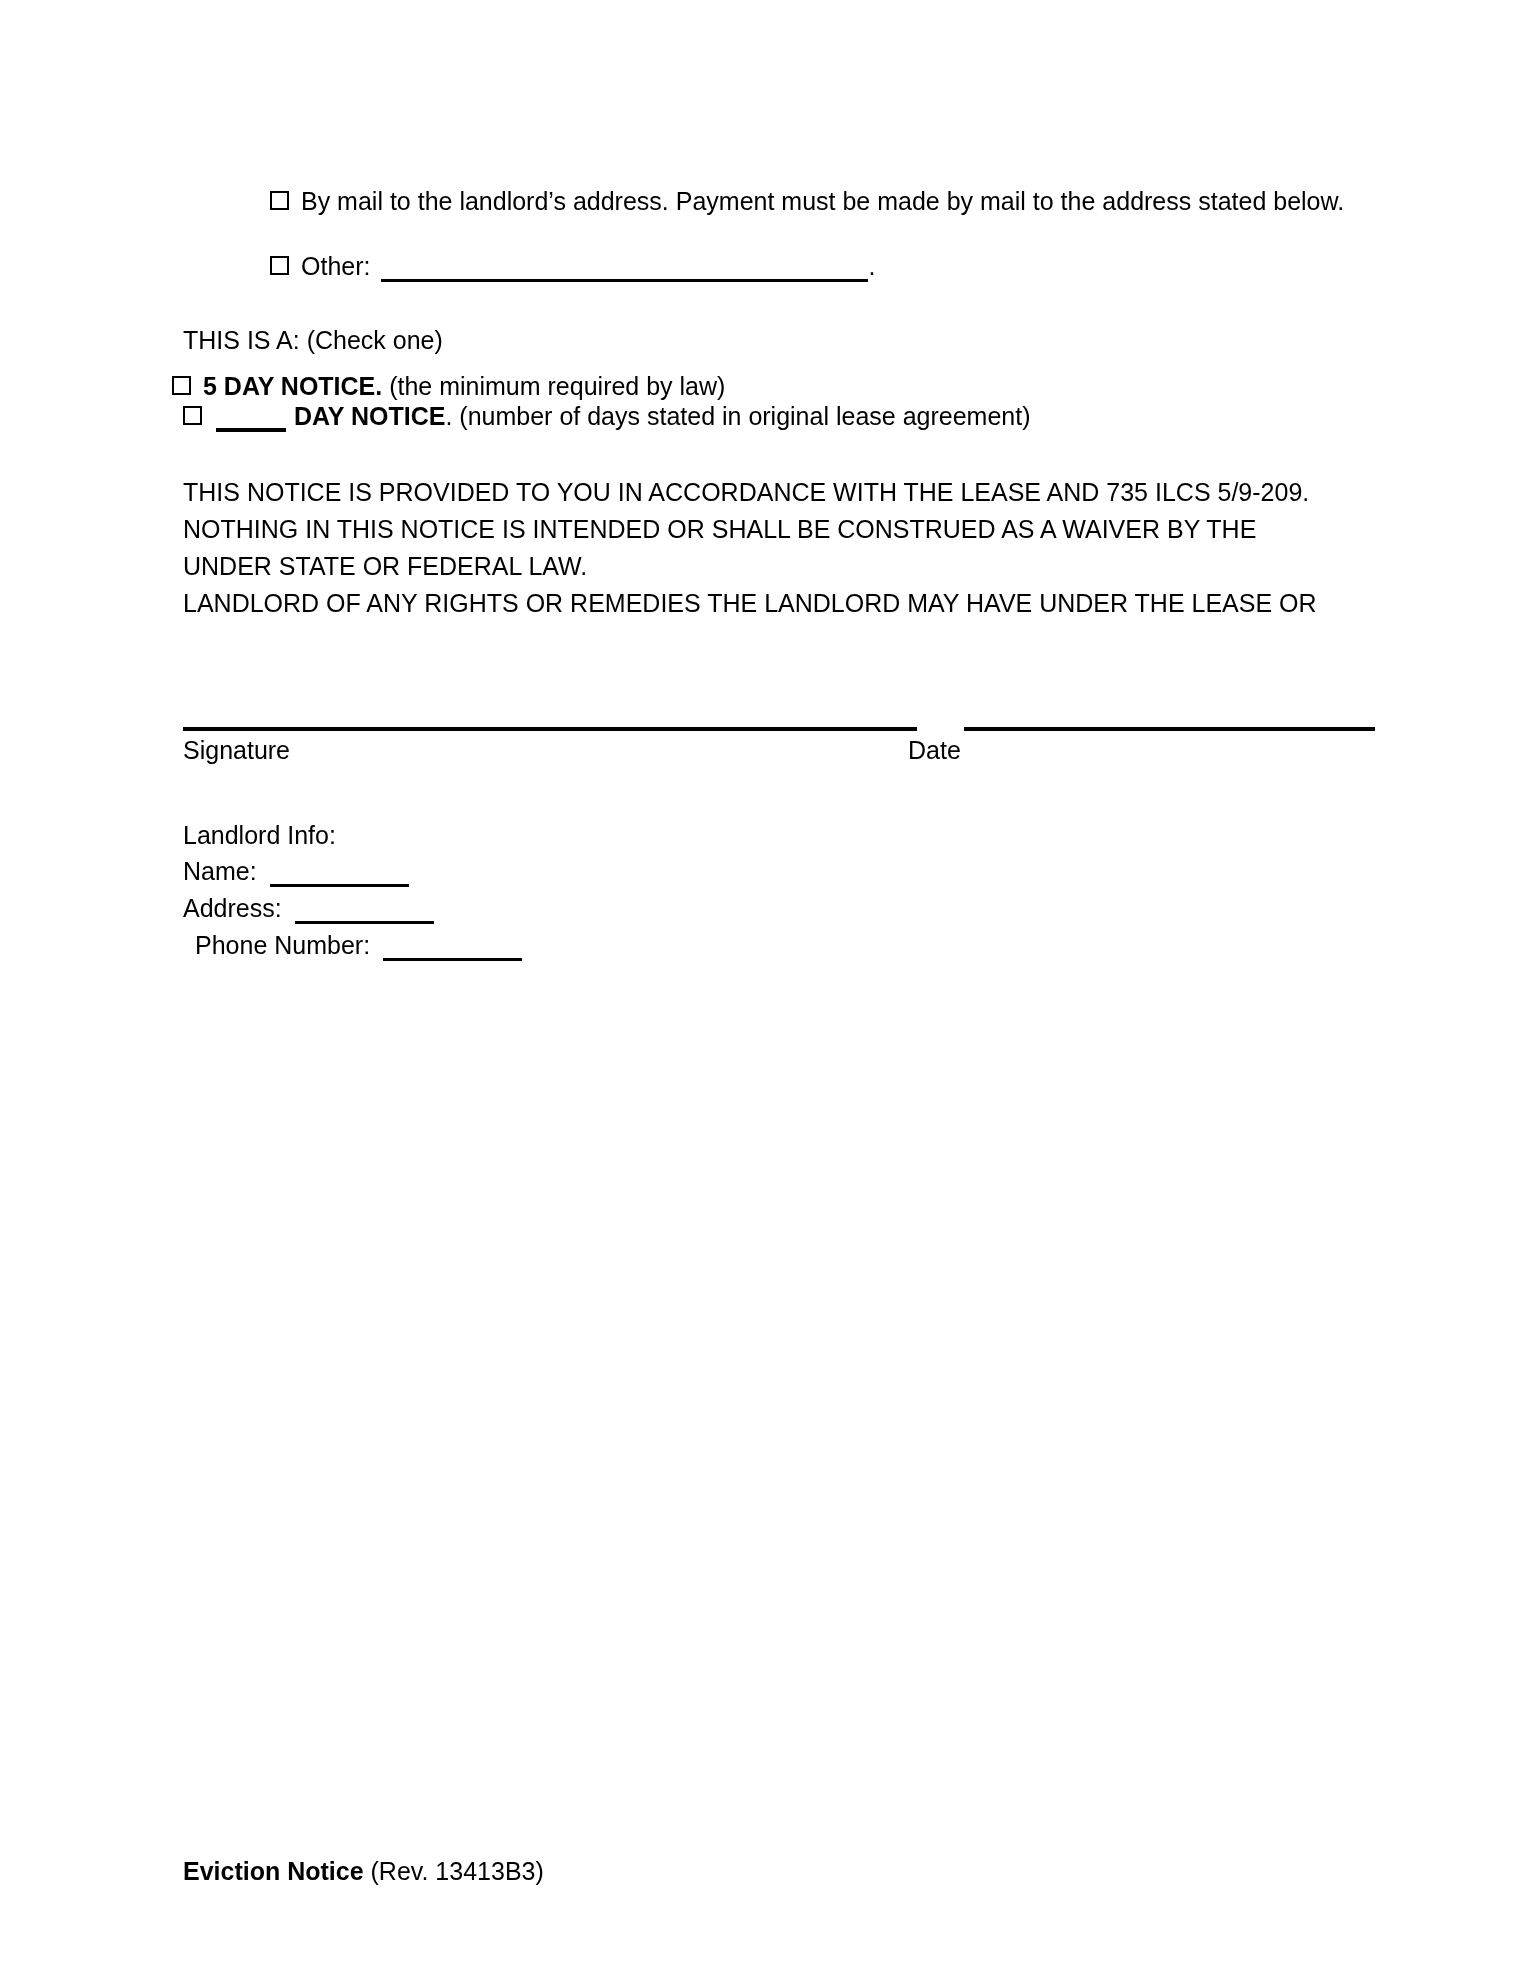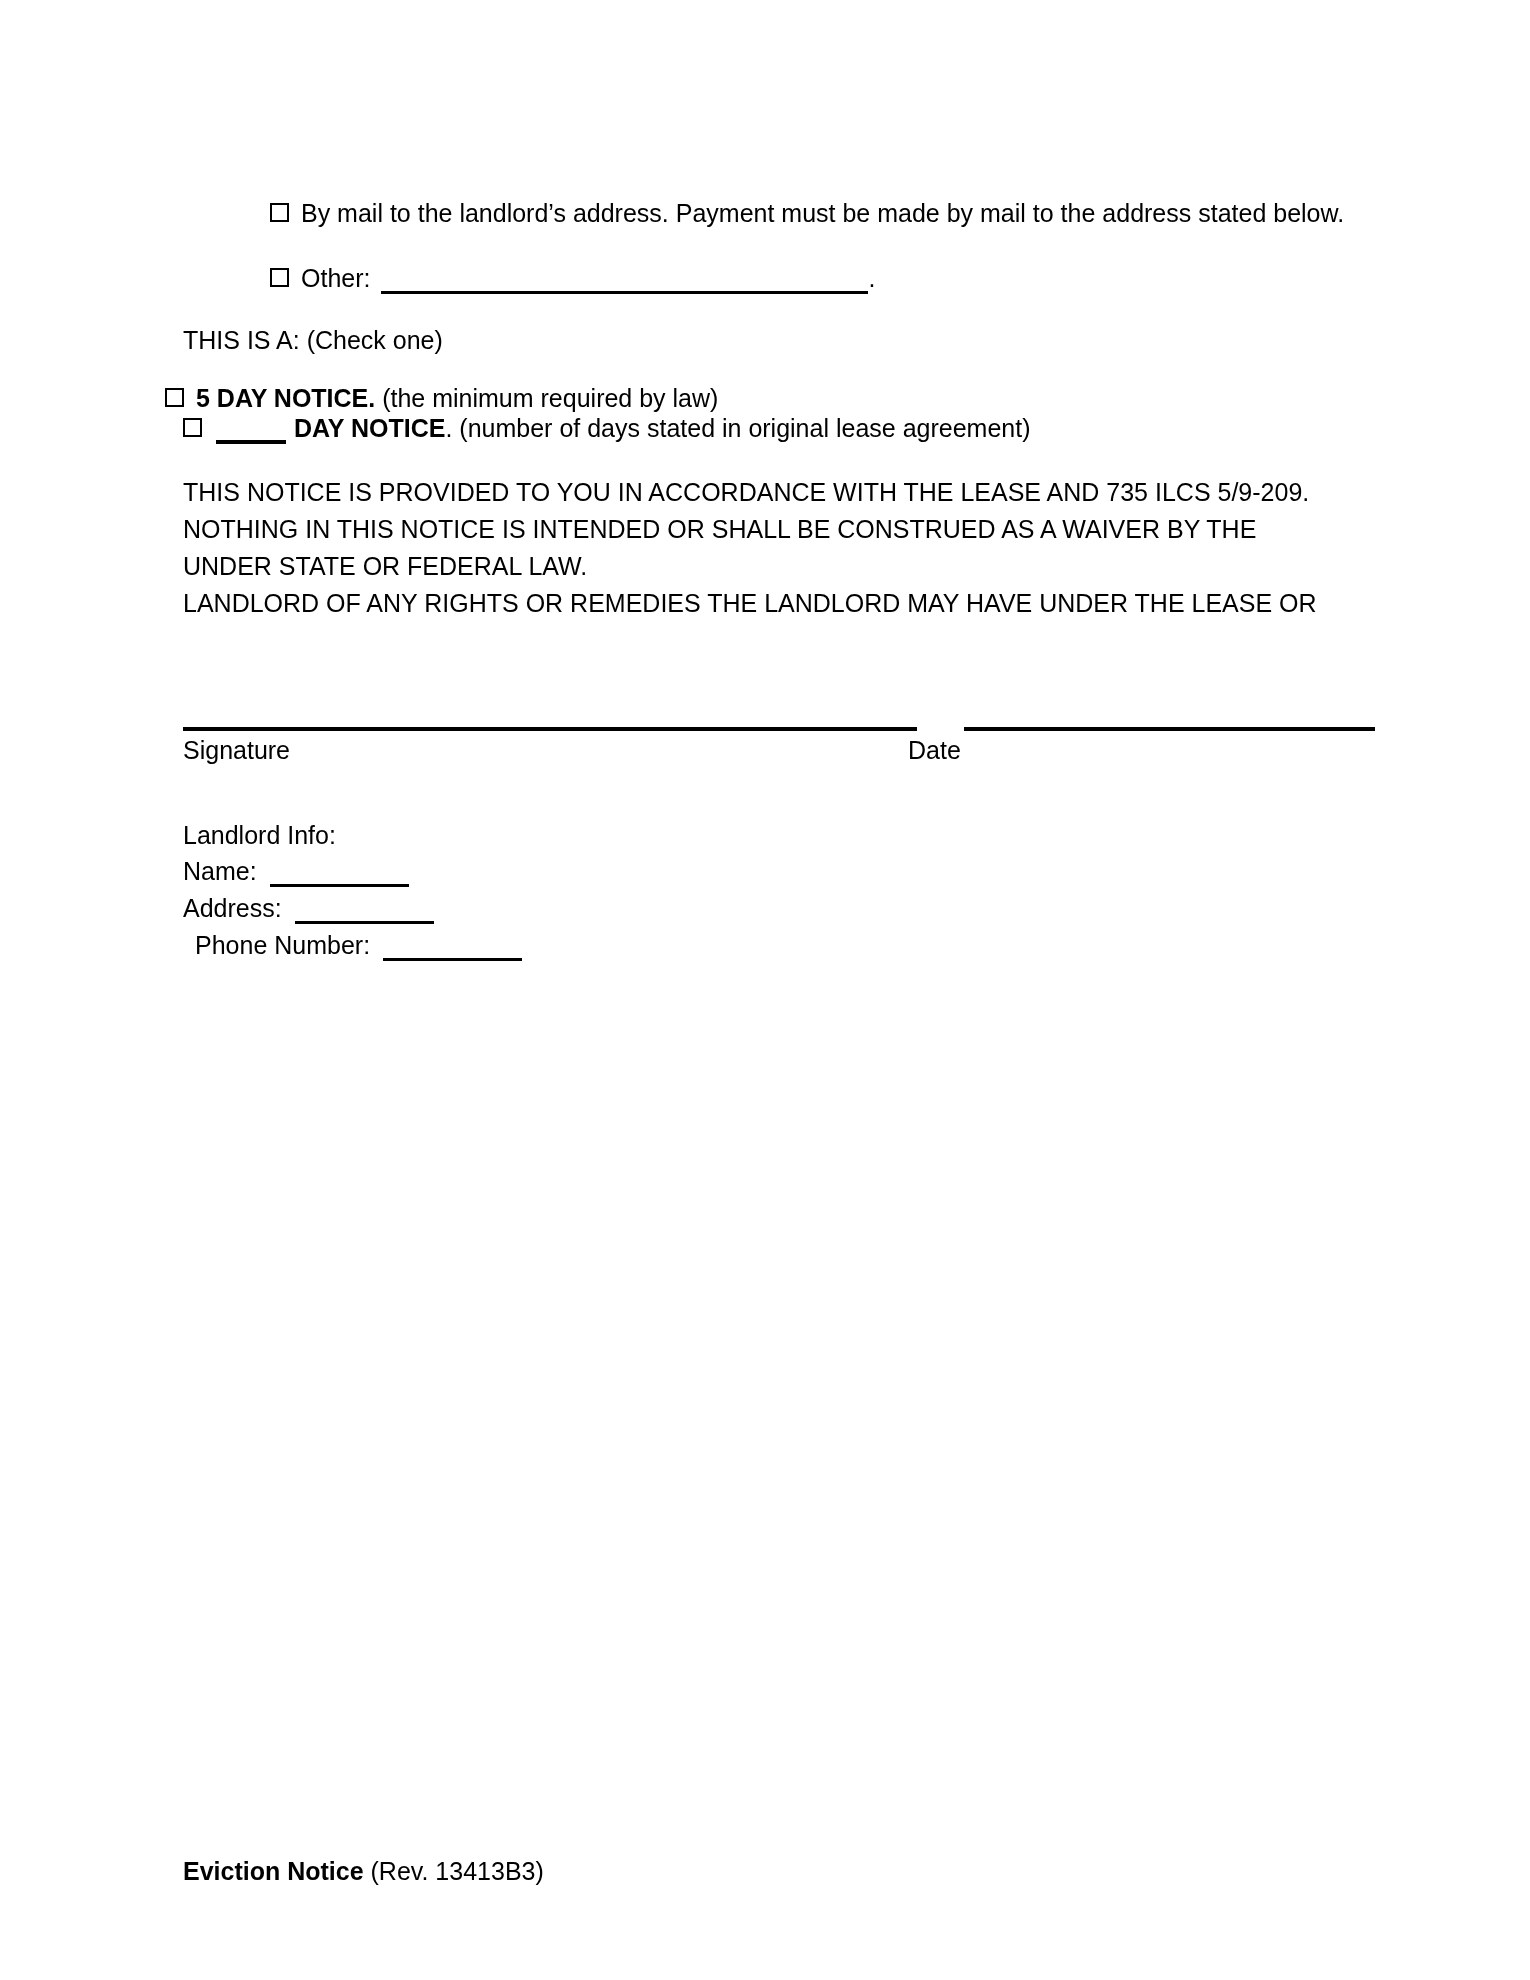--- a/index.html
+++ b/index.html
@@ -8,21 +8,21 @@
     background:#ffffff;
     font-family:"Liberation Sans", sans-serif;
     font-size:25px;
     color:#000000;
     -webkit-font-smoothing:antialiased;
   }
   .page { position:relative; width:1530px; height:1980px; background:#ffffff; overflow:hidden; }
 
   .abs { position:absolute; line-height:34px; white-space:nowrap; }
 
-  .check-row { position:absolute; display:flex; align-items:flex-start; line-height:34px;margin-top:12px; }
+  .check-row { position:absolute; display:flex; align-items:flex-start; line-height:34px; }
   .checkbox {
     width:15px; height:15px;
     border:2px solid #000000;
     margin-top:7px;
     flex:0 0 auto;
     background:#ffffff;
   }
   .row-text { margin-left:12px; white-space:nowrap; }
 
   .blank {
@@ -33,21 +33,21 @@
   .blank-other { width:487px; margin-left:4px; }
   .blank-day   { width:70px; border-bottom-width:4px; margin:0 8px 0 2px; }
   .blank-field { width:139px; margin-left:6px; }
 
   b { font-weight:bold; }
 
   #row-bymail { left:270px; top:184px; }
   #row-other  { left:270px; top:249px; }
 
   #notice-type-heading { left:183px; top:323px; }
-  #row-5day    { left:165px; top:369px; }
+  #row-5day    { left:172px; top:369px; }
   #row-dayblank{ left:183px; top:399px; }
 
   #legal-paragraph { position:absolute; left:183px; top:474px; }
   #legal-paragraph .legal-line { line-height:37px; white-space:nowrap; }
 
   .rule { position:absolute; height:4px; background:#000000; }
   #signature-rule { left:183px; top:727px; width:734px; }
   #date-rule      { left:964px; top:727px; width:411px; }
   #signature-label{ left:183px; top:733px; }
   #date-label     { left:908px; top:733px; }

